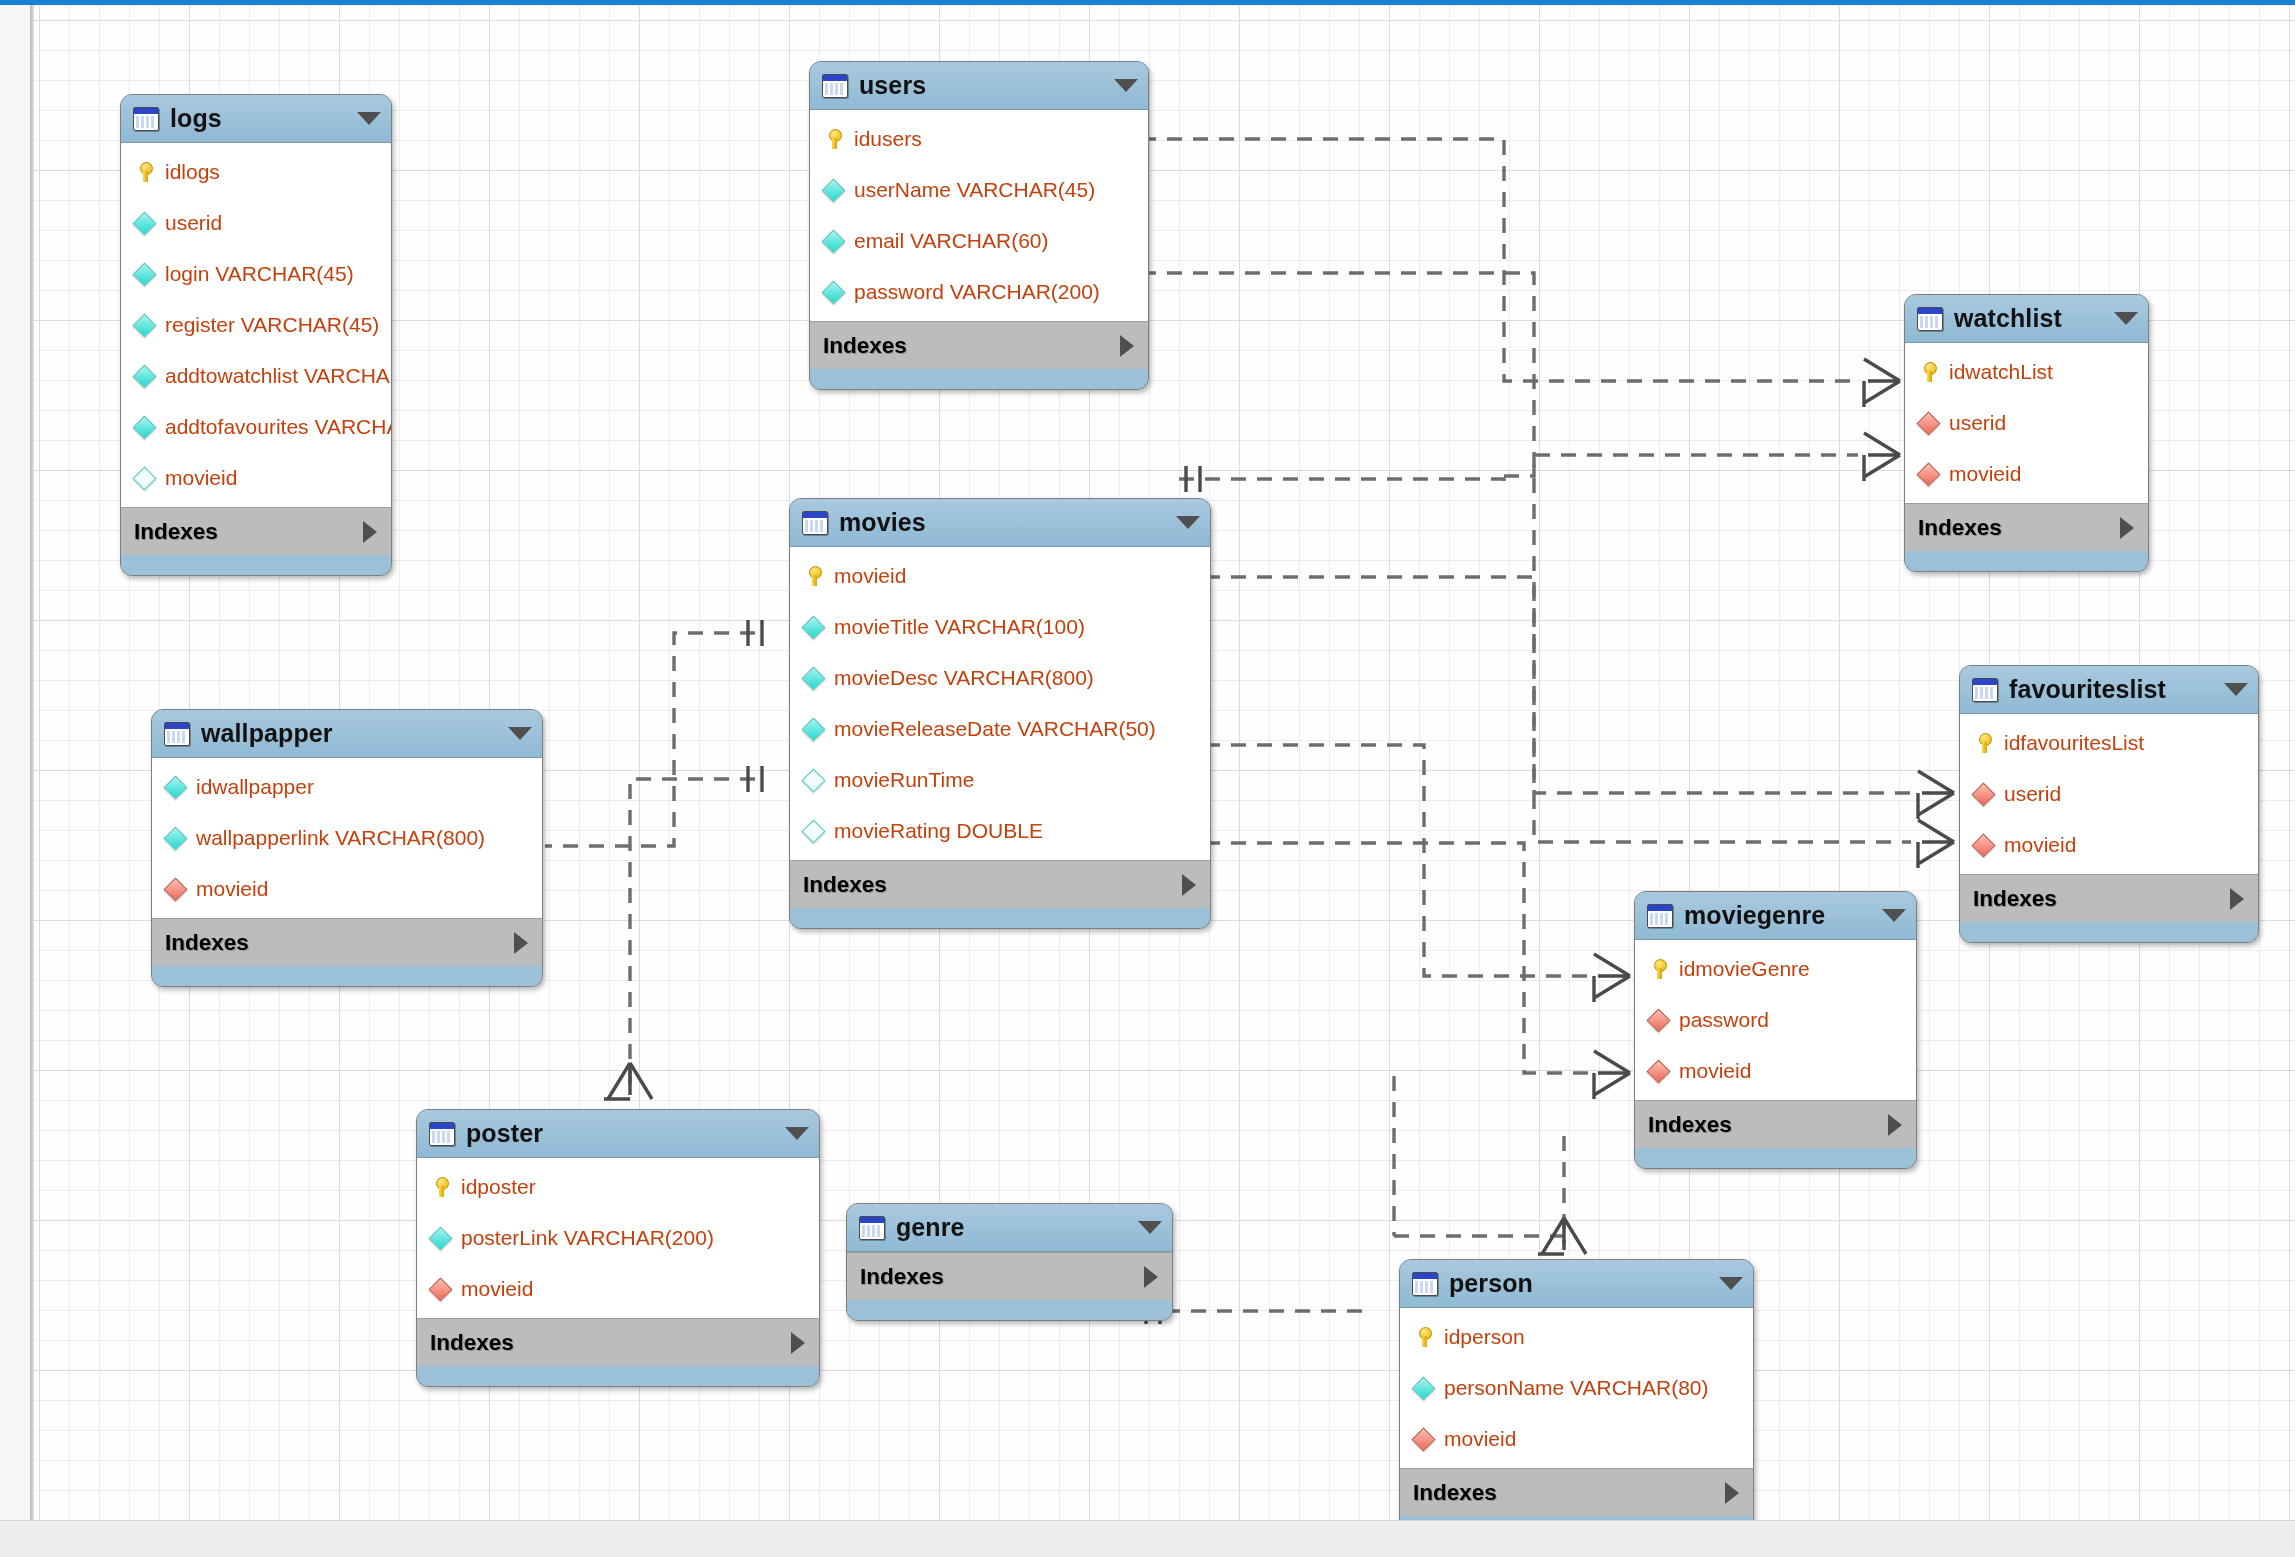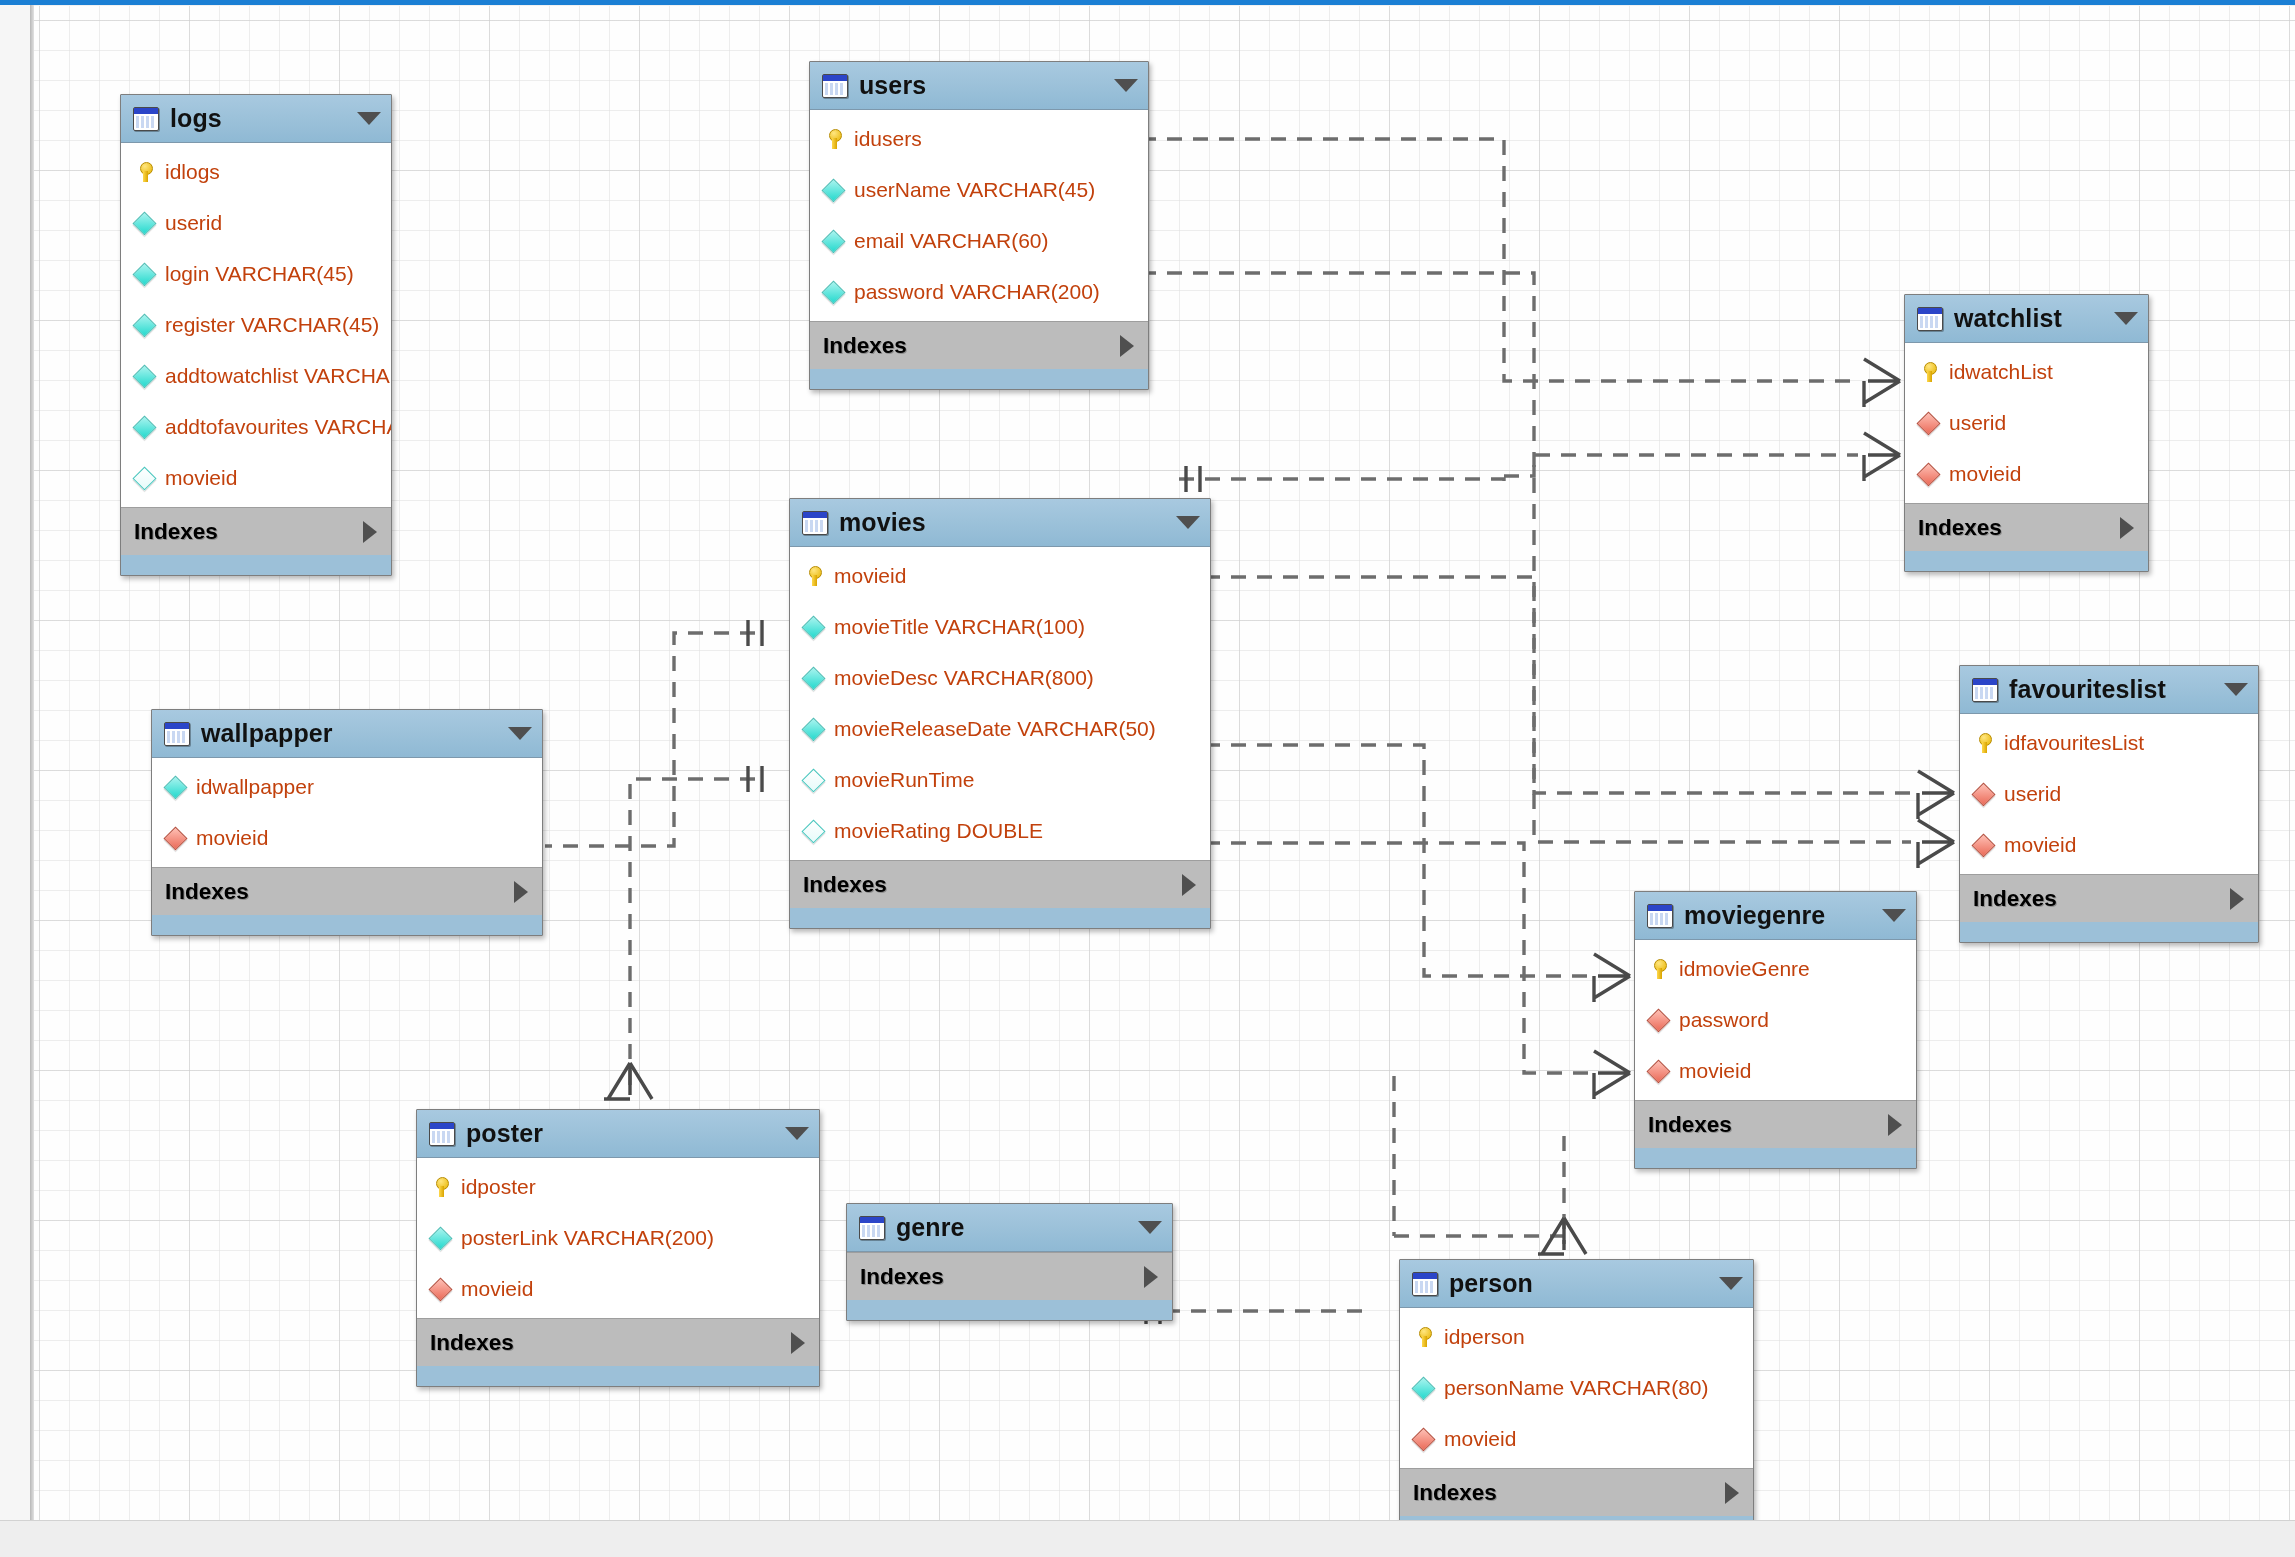--- a/index.html
+++ b/index.html
@@ -36,21 +36,21 @@
 
   
   #links { position:absolute; left:0; top:0; width:2261px; height:1514px; pointer-events:none; }
   .relpath { fill:none; stroke:#6d6d6d; stroke-width:3.4; stroke-dasharray:15 11; }
   .relmark { stroke:#4a4a4a; stroke-width:3.4; fill:none; }
 
   
   .tbl {
     position:absolute;
     border:1px solid #7e7e7e;
-    border-radius:1px;
+    border-radius:12px;
     background:#95bedb;
     box-shadow:2px 3px 5px rgba(0,0,0,.28);
     overflow:hidden;
   }
   .tbl-head {
     height:48px;
     background:linear-gradient(to bottom,#a8c9e0 0%, #9dc2da 45%, #8fb9d4 100%);
     border-bottom:1px solid #7d98ac;
     display:flex; align-items:center;
     padding:0 10px 0 12px;
@@ -364,20 +364,24 @@
             <span class="tbl-icon"></span>
             <span class="tbl-name">wallpapper</span>
             <span class="caret"></span>
           </div>
           <div class="tbl-body">
             <div class="col">
               <span class="gl gl-dia"></span>
               <span class="col-txt">idwallpapper</span>
             </div>
             <div class="col">
+              <span class="gl gl-dia"></span>
+              <span class="col-txt">wallpapperlink VARCHAR(800)</span>
+            </div>
+            <div class="col">
               <span class="gl gl-dia gl-dia-red"></span>
               <span class="col-txt">movieid</span>
             </div>
           </div>
           <div class="tbl-idx">
             <span class="idx-txt">Indexes</span>
             <span class="idx-arrow"></span>
           </div>
           <div class="tbl-foot"></div>
         </div>

